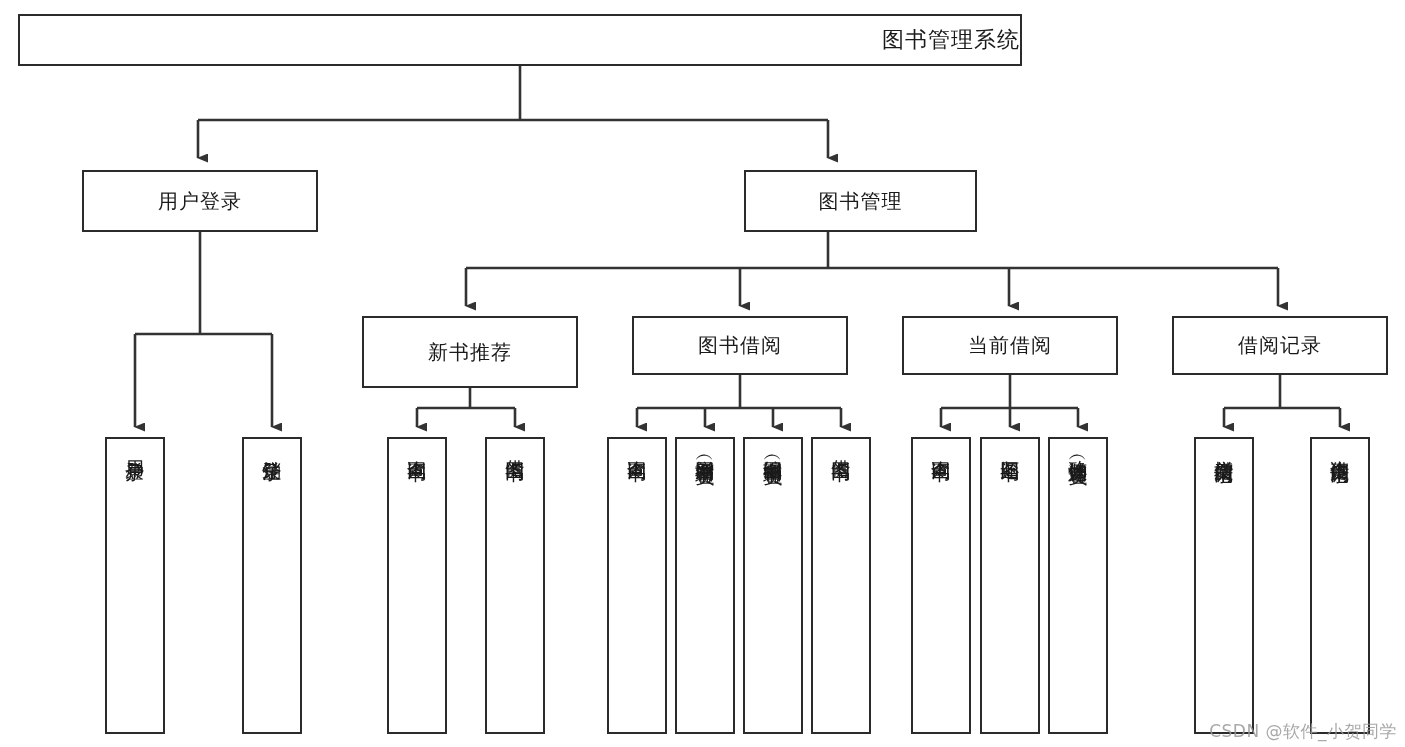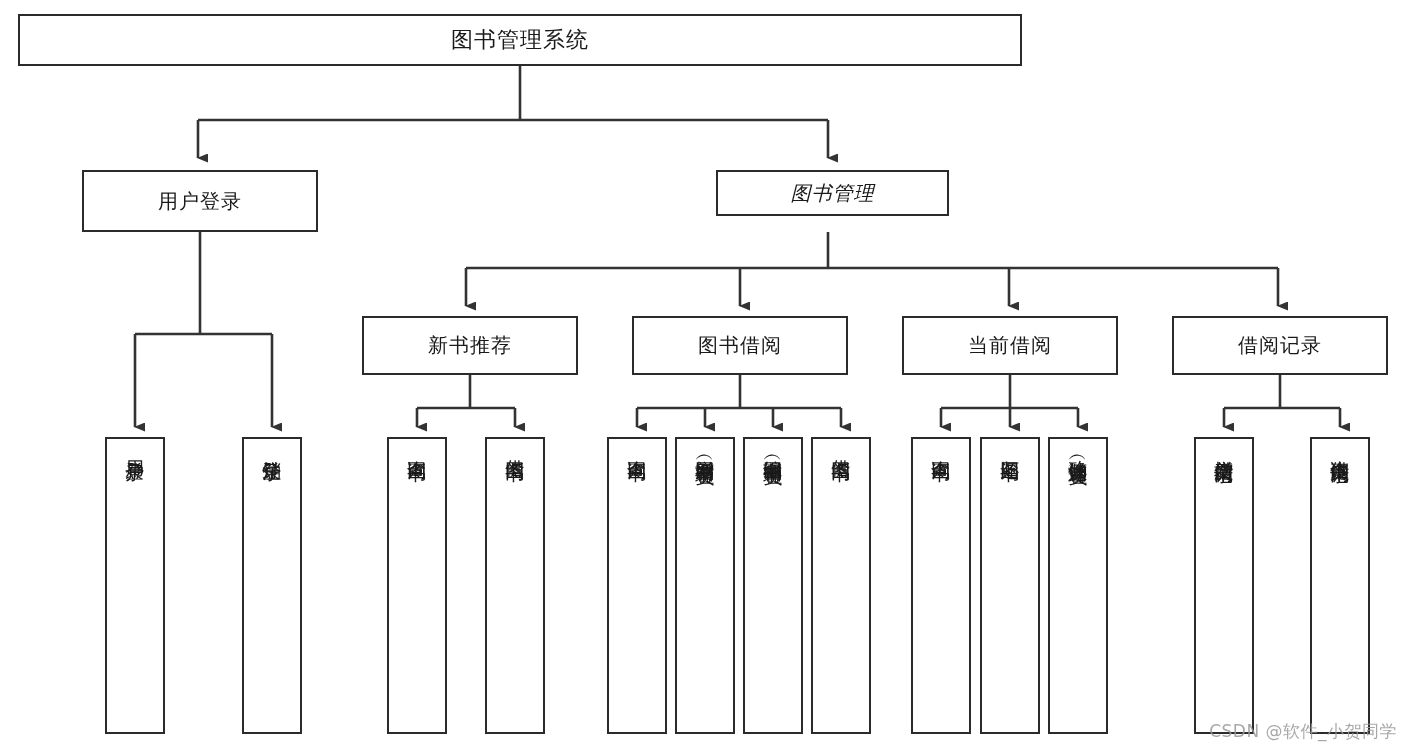--- a/index.html
+++ b/index.html
@@ -115,33 +115,33 @@
       <path d="M1010,408 L1010,427" marker-end="url(#arrowhead)"></path>
       <path d="M1078,408 L1078,427" marker-end="url(#arrowhead)"></path>
 
       <path d="M1280,375 L1280,408"></path>
       <path d="M1224,408 L1340,408"></path>
       <path d="M1224,408 L1224,427" marker-end="url(#arrowhead)"></path>
       <path d="M1340,408 L1340,427" marker-end="url(#arrowhead)"></path>
     </g>
   </svg>
 
-  <div class="node root" style="left:18px;top:14px;width:1004px;height:52px;">
+  <div class="node root" style="left:18px;top:14px;width:1004px;height:52px;justify-content:flex-end;">
     <span>图书管理系统</span>
   </div>
 
   <div class="node branch" style="left:82px;top:170px;width:236px;height:62px;">
     <span>用户登录</span>
   </div>
 
-  <div class="node branch" style="left:716px;top:170px;width:233px;height:46px;font-style:italic;">
+  <div class="node branch" style="left:744px;top:170px;width:233px;height:62px;">
     <span>图书管理</span>
   </div>
 
-  <div class="node branch" style="left:362px;top:316px;width:216px;height:59px;">
+  <div class="node branch" style="left:362px;top:316px;width:216px;height:72px;">
     <span>新书推荐</span>
   </div>
 
   <div class="node branch" style="left:632px;top:316px;width:216px;height:59px;">
     <span>图书借阅</span>
   </div>
 
   <div class="node branch" style="left:902px;top:316px;width:216px;height:59px;align-items:center;">
     <span>当前借阅</span>
   </div>

